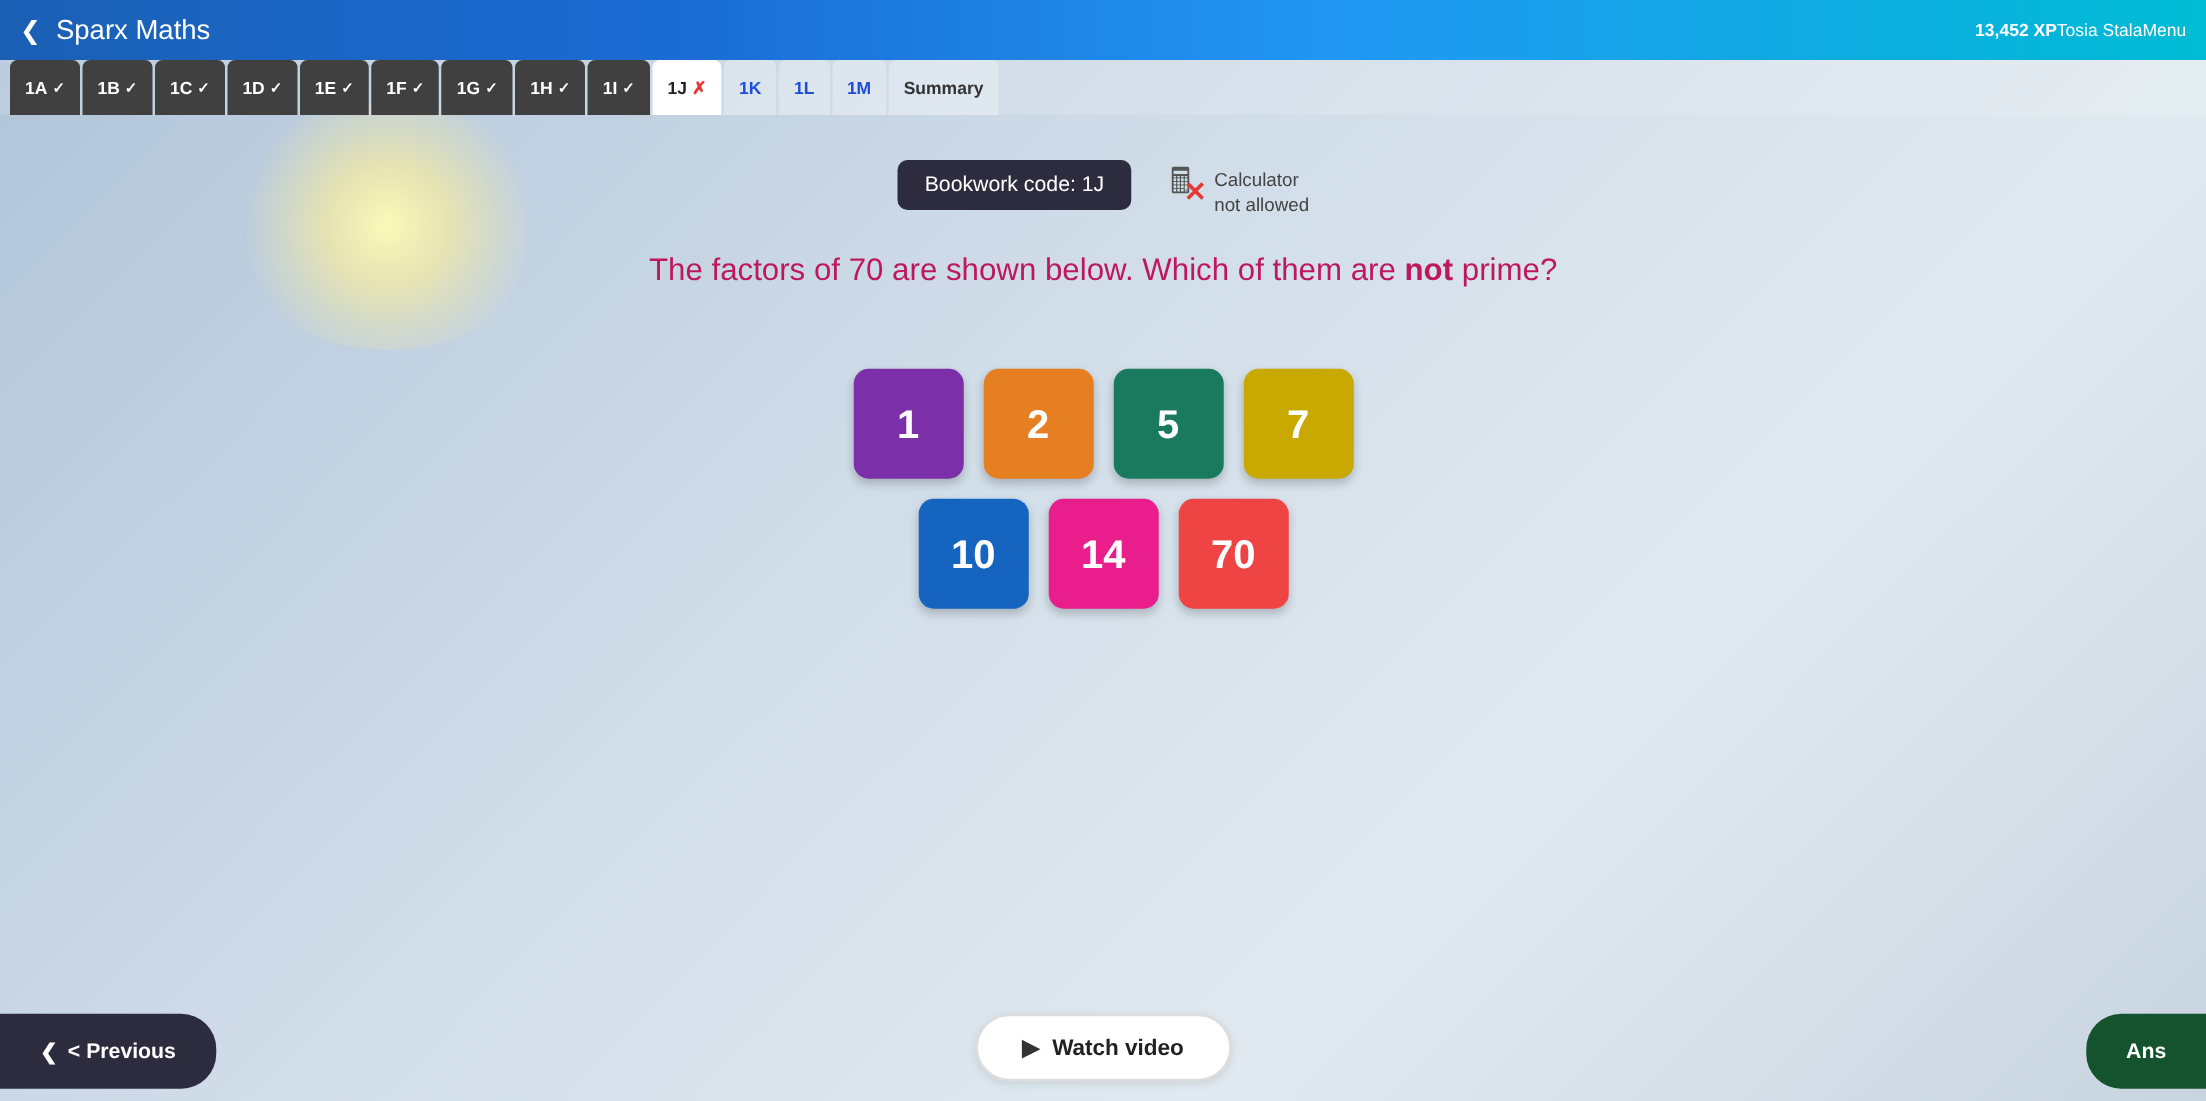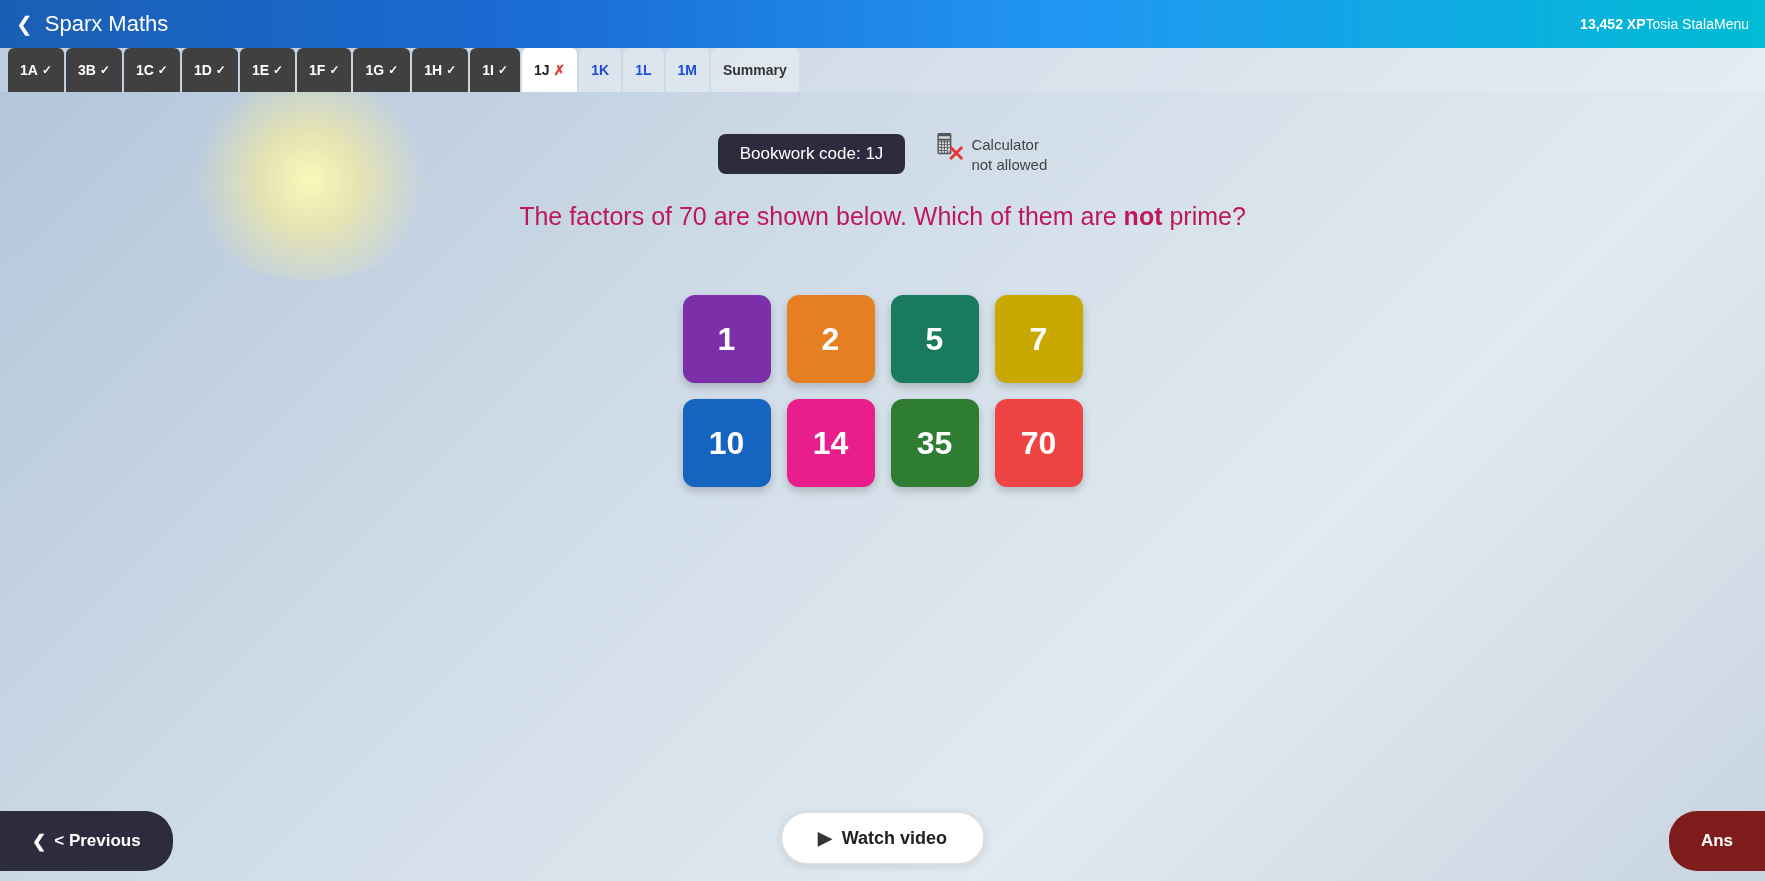--- a/index.html
+++ b/index.html
@@ -124,21 +124,21 @@
       display: flex;
       flex-direction: column;
       align-items: center;
       z-index: 10;
       padding-top: 30px;
     }
 
     
     .info-row {
       display: flex;
-      align-items: flex-end;
+      align-items: center;
       gap: 20px;
       margin-bottom: 28px;
     }
     .bookwork-badge {
       background: #2c2c3e;
       color: white;
       padding: 10px 22px;
       border-radius: 8px;
       font-size: 17px;
       font-weight: 500;
@@ -261,21 +261,21 @@
       position: absolute;
       left: 50%;
       transform: translateX(-50%);
       bottom: 16px;
     }
     .play-icon {
       color: #333;
       font-size: 18px;
     }
     .ans-btn {
-      background: #7f1d1d;
+      background: #14532d;
       color: white;
       border: none;
       padding: 20px 32px;
       font-size: 17px;
       font-weight: 600;
       border-radius: 28px 0 0 28px;
       cursor: pointer;
       height: 60px;
       display: flex;
       align-items: center;
@@ -298,21 +298,21 @@
     <span>Menu</span>
   </div>
 </div>
 
 <div class="tab-bar">
   <div class="tab completed">
     <span>1A</span>
     <span class="check-icon">✓</span>
   </div>
   <div class="tab completed">
-    <span>3B</span>
+    <span>1B</span>
     <span class="check-icon">✓</span>
   </div>
   <div class="tab completed">
     <span>1C</span>
     <span class="check-icon">✓</span>
   </div>
   <div class="tab completed">
     <span>1D</span>
     <span class="check-icon">✓</span>
   </div>
@@ -377,21 +377,20 @@
   <div class="answers-grid">
     <div class="answers-row">
       <button class="answer-btn" style="background:#7b2fa8;">1</button>
       <button class="answer-btn" style="background:#e67e22;">2</button>
       <button class="answer-btn" style="background:#1a7a5e;">5</button>
       <button class="answer-btn" style="background:#c9a800;">7</button>
     </div>
     <div class="answers-row">
       <button class="answer-btn" style="background:#1565c0;">10</button>
       <button class="answer-btn" style="background:#e91e8c;">14</button>
-      <button class="answer-btn" style="background:#2e7d32;">35</button>
       <button class="answer-btn" style="background:#ef4444;">70</button>
     </div>
   </div>
 </div>
 
 <div class="bottom-bar">
   <button class="prev-btn">
     <span>❮</span>
     <span>&lt; Previous</span>
   </button>

